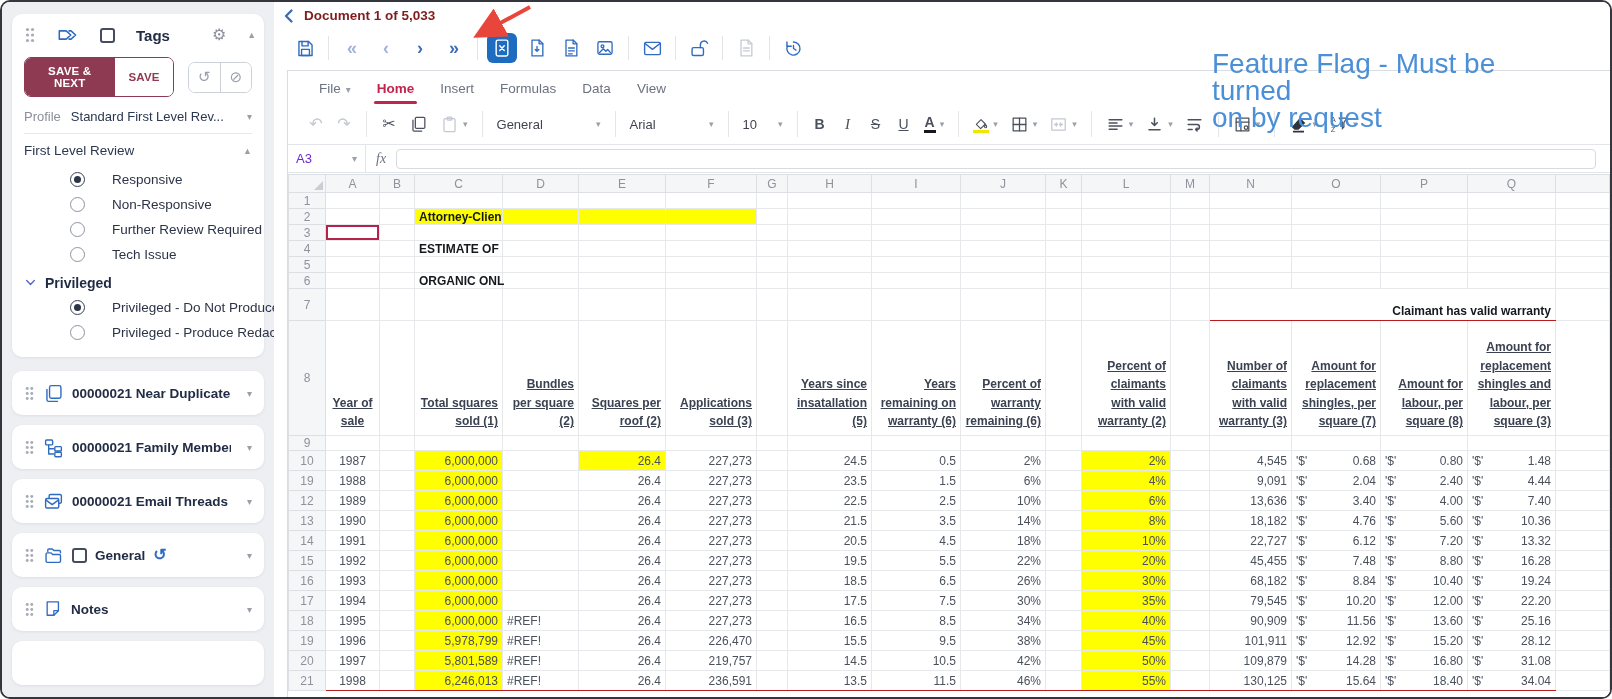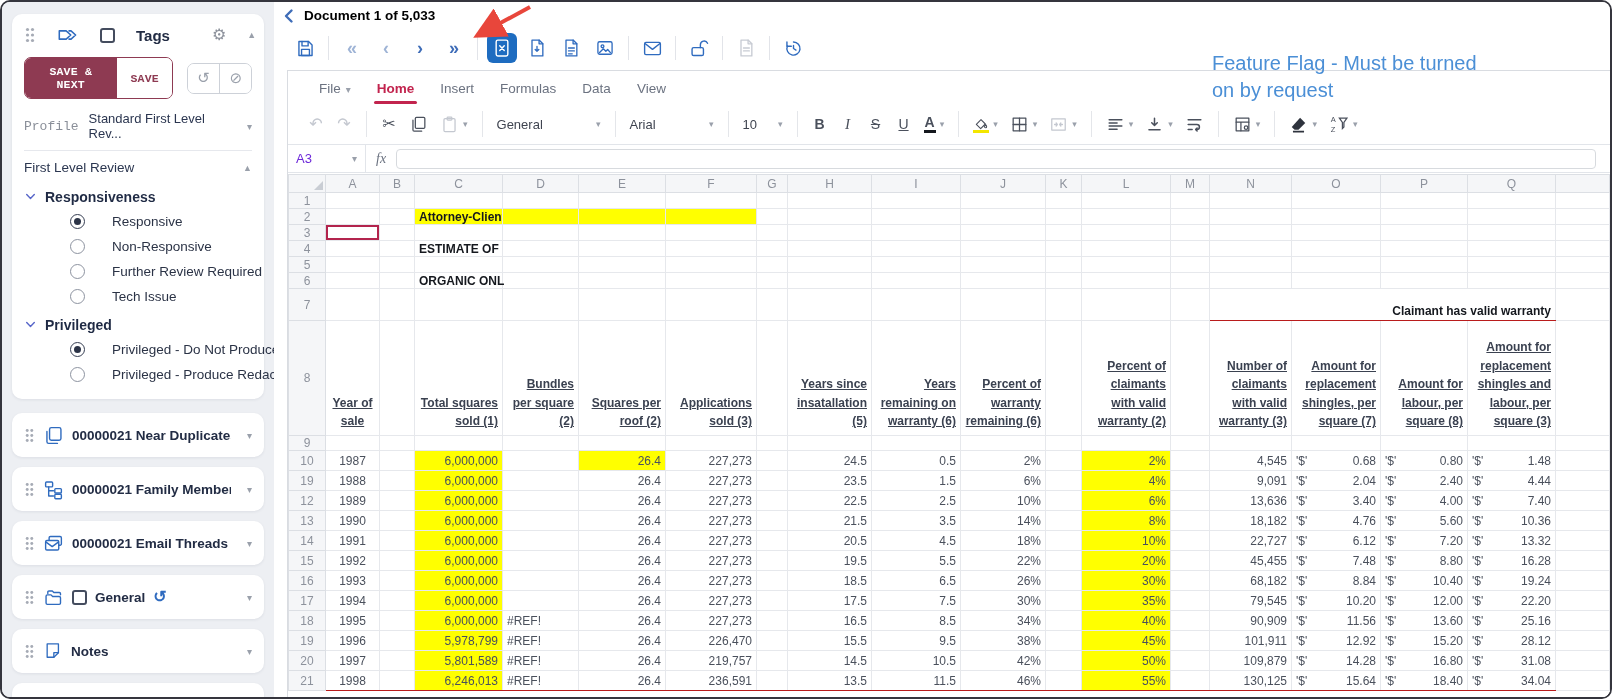--- a/index.html
+++ b/index.html
@@ -15,59 +15,59 @@
   .card-title { font-weight:bold; font-size:15px; color:#222c44; }
   .spacer { flex:1; }
   .gear { font-size:16px; color:#8d929c; line-height:1; }
   .tri-up { font-size:9px; color:#9aa0ab; }
   .cbx { width:15px; height:15px; border:2px solid #444c5e; border-radius:3px; background:#fff; display:inline-block; flex:none; }
   .icn { display:inline-flex; align-items:center; justify-content:center; flex:none; line-height:1; }
   .icn svg { display:block; }
   .blue-ic { color:#2f6bbf; }
   .btn-row { display:flex; align-items:center; margin:11px 0 10px; }
   .seg { display:inline-flex; border:1.5px solid #8e3a52; border-radius:7px; overflow:hidden; }
-  .seg button { border:none; font-family:Liberation Mono, monospace; font-weight:bold; font-size:11.5px; padding:7px 10px; cursor:pointer; letter-spacing:.2px; }
+  .seg button { border:none; font-family:Liberation Sans, sans-serif; font-weight:bold; font-size:11.5px; padding:7px 10px; cursor:pointer; letter-spacing:.2px; }
   .seg .s1 { background:#8e3a52; color:#fff; }
   .seg .s2 { background:#fff; color:#8e3a52; border-left:1.5px solid #8e3a52; padding:7px 13px; }
   .ug { display:inline-flex; border:1.5px solid #cdd1d8; border-radius:7px; overflow:hidden; margin-left:14px; }
   .ug button { width:33px; height:29px; background:#fff; border:none; color:#9aa0ab; font-size:15px; cursor:pointer; }
   .ug button + button { border-left:1.5px solid #cdd1d8; }
   .profile-row { display:flex; align-items:center; gap:10px; font-size:13px; padding:2px 0 9px; border-bottom:1px solid #e6e8ed; }
-  .profile-lbl { color:#8a8f99;font-family:Liberation Mono, monospace; }
+  .profile-lbl { color:#8a8f99; }
   .profile-val { color:#2b3650; }
   .caret { color:#9aa0ab; font-size:10px; }
   .flr-row { display:flex; align-items:center; font-size:13.5px; color:#2b3650; padding:9px 0 6px; }
   .tgroup { margin-top:3px; }
   .tgroup-hd { display:flex; align-items:center; gap:8px; height:25px; }
   .tgroup-lbl { font-weight:bold; font-size:14px; color:#1f2a44; }
   .opt { display:flex; align-items:center; gap:9px; height:25px; margin-left:46px; }
   .radio { width:15px; height:15px; border-radius:50%; border:1.5px solid #8d93a0; flex:none; position:relative; background:#fff; }
   .radio.sel { border:1.5px solid #363e52; }
   .radio.sel::after { content:""; position:absolute; left:3px; top:3px; width:7px; height:7px; border-radius:50%; background:#2c3447; }
   .opt-lbl { font-size:13.5px; color:#2b3346; white-space:nowrap;margin-left:18px; }
   #sidebar-panels { margin-top:14px; }
   .panel { display:flex; align-items:center; gap:8px; height:44px; padding:0 12px; margin-bottom:10px; background:#fff; border-radius:10px; box-shadow:0 1px 3px rgba(30,40,60,.08); cursor:pointer; }
   .plabel { font-weight:bold; font-size:13.5px; color:#222c44; white-space:nowrap; overflow:hidden; }
   .refresh { color:#2f6bbf; font-size:16px; font-weight:bold; }
 
   
   #main { position:absolute; left:272px; top:0; right:0; bottom:0; background:#fff; }
   #doc-header { display:flex; align-items:center; gap:8px; height:27px; padding-left:8px; }
-  #doc-counter { font-size:13.5px; font-weight:bold; color:#000000; }
+  #doc-counter { font-size:13.5px; font-weight:bold; color:#7f1d1d; }
   #viewer-toolbar { display:flex; align-items:center; height:38px; padding-left:14px; }
   .vbtn { width:28px; height:28px; margin:0 3px; border:none; background:transparent; display:flex; align-items:center; justify-content:center; color:#2f6bbf; cursor:pointer; border-radius:6px; font-family:inherit; }
   .vbtn.active { background:#1e6cc0; color:#fff; width:30px; height:30px; }
   .vbtn.disabled { color:#c7cbd3; }
   .vsep { width:1px; height:24px; background:#e2e4e9; margin:0 6px; }
   .navg { font-size:18px; font-weight:bold; line-height:1; }
   .nav-dim { color:#9fb4d6; }
   .nav-on { color:#3f6db8; }
 
   #red-arrow { position:absolute; left:168px; top:0; width:110px; height:44px; pointer-events:none; z-index:30; }
-  #feature-flag { position:absolute; left:938px; top:48px; width:360px; font-size:20px; line-height:27px; color:#4b8fd6; z-index:25; }
+  #feature-flag { position:absolute; left:938px; top:48px; width:360px; font-size:28px; line-height:27px; color:#4b8fd6; z-index:25; }
 
   
   #sheet { position:absolute; left:13px; top:68px; right:0; bottom:0; background:#fff; border-top:1px solid #d9dce1; border-left:1px solid #d9dce1; }
   #menubar { display:flex; align-items:flex-end; gap:0; height:33px; padding-left:18px; }
   .mitem { font-size:13.5px; color:#6b7280; padding:6px 13px 8px; cursor:pointer; position:relative; white-space:nowrap; }
   .mitem .caret { margin-left:5px; }
   .mitem.active { color:#c2244e; font-weight:bold; }
   .mitem.active::after { content:""; position:absolute; left:10px; right:10px; bottom:0; height:3px; background:#c2244e; border-radius:2px; }
   #format-toolbar { display:flex; align-items:center; height:41px; padding-left:14px; border-bottom:1px solid #e2e5ea; }
   .fbtn { min-width:24px; height:26px; margin:0 2px; padding:0 4px; border:none; background:transparent; display:flex; align-items:center; justify-content:center; gap:4px; color:#4a505c; font-size:14px; cursor:pointer; font-family:inherit; }
@@ -151,28 +151,20 @@
         <span class="spacer"></span>
         <span class="caret">▾</span>
       </div>
       <div class="flr-row">
         <span>First Level Review</span>
         <span class="spacer"></span>
         <span class="tri-up">▲</span>
       </div>
       <div id="tag-groups">
     <div class="tgroup">
-      <div class="tgroup-hd">
-        <span class="icn ">
-                <svg width="13" height="13" viewBox="0 0 24 24" fill="none" stroke="#5766c9" stroke-width="2.6" stroke-linecap="round" stroke-linejoin="round">
-                  <path d="M5 8.5 l7 7 7 -7"></path>
-                </svg>
-              </span>
-        <span class="tgroup-lbl">Responsiveness</span>
-      </div>
 
         <div class="opt">
           <span class="radio sel"></span>
           <span class="opt-lbl">Responsive</span>
         </div>
         <div class="opt">
           <span class="radio "></span>
           <span class="opt-lbl">Non-Responsive</span>
         </div>
         <div class="opt">

